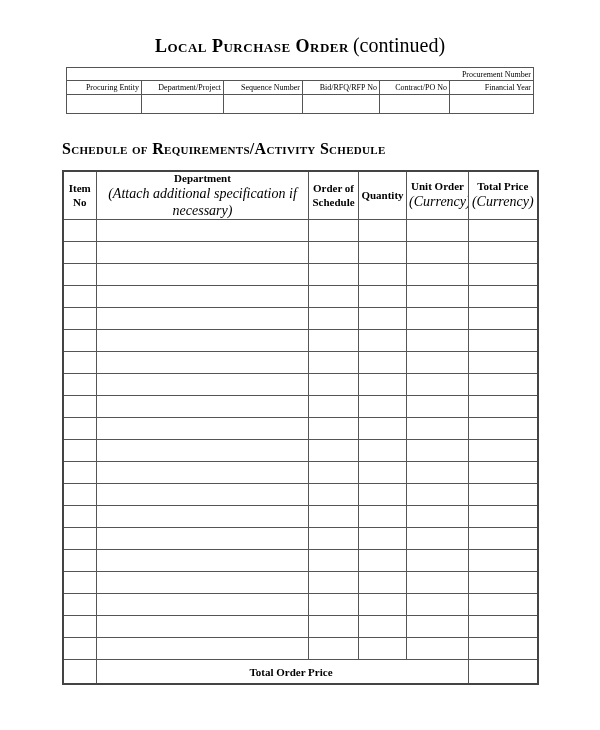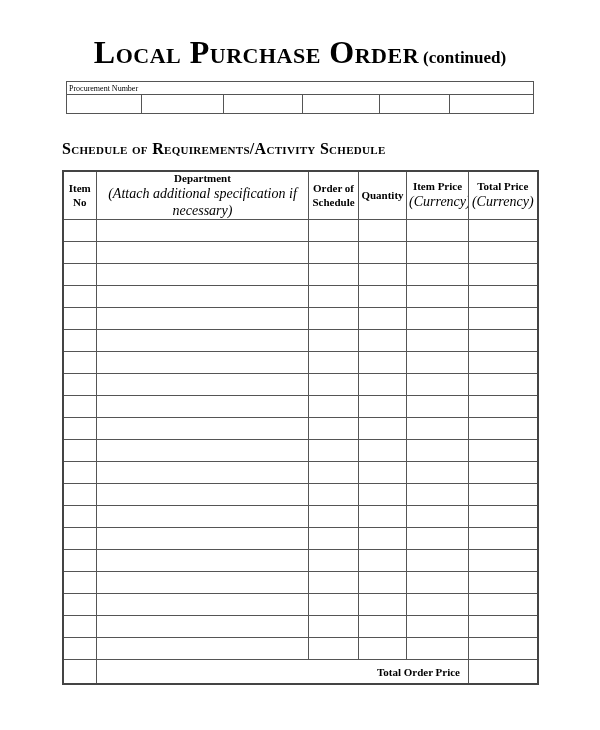--- a/index.html
+++ b/index.html
@@ -17,39 +17,39 @@
     overflow: hidden;
   }
   .doc-title {
     margin-top: 34px;
     text-align: center;
     white-space: nowrap;
   }
   .doc-title .main {
     font-variant: small-caps;
     font-weight: bold;
-    font-size: 32px;
+    font-size: 18px;
     letter-spacing: 0.5px;
   }
   .doc-title .suffix {
-    font-weight: bold;
-    font-size: 17px;
+    font-weight: normal;
+    font-size: 20px;
   }
   table { border-collapse: collapse; }
   
   .proc-table {
     margin: 10px auto 0 auto;
     width: 467px;
     table-layout: fixed;
   }
   .proc-table th, .proc-table td {
     border: 1px solid #555;
     font-size: 8px;
     font-weight: normal;
-    text-align: left;
+    text-align: right;
     padding: 1px 2px;
     overflow: hidden;
     white-space: nowrap;
   }
   .proc-table .caption-row th {
     height: 10px;
   }
   .proc-table .header-row th {
     height: 11px;
   }
@@ -93,21 +93,21 @@
   }
   .sched-table tbody td {
     height: 21px;
   }
   .sched-table .total-row td {
     height: 23px;
   }
   .sched-table .total-label {
     font-weight: bold;
     font-size: 11px;
-    text-align: right;
+    text-align: center;
     padding-right: 8px;
     padding-left: 25px;
   }
 </style>
 </head>
 <body>
 
 <div class="page">
 
   <div class="doc-title">
@@ -121,20 +121,28 @@
         <col style="width:82px">
         <col style="width:79px">
       <col style="width:77px">
         <col style="width:70px">
         <col style="width:84px">
     </colgroup>
     <thead>
       <tr class="caption-row">
         <th colspan="6">Procurement Number</th>
       </tr>
+      <tr class="header-row">
+        <th>Procuring Entity</th>
+        <th>Department/Project</th>
+        <th>Sequence Number</th>
+        <th>Bid/RFQ/RFP No</th>
+        <th>Contract/PO No</th>
+        <th>Financial Year</th>
+      </tr>
     </thead>
     <tbody>
       <tr class="value-row">
         <td></td>
         <td></td>
         <td></td>
         <td></td>
         <td></td>
         <td></td>
       </tr>
@@ -163,21 +171,21 @@
           <span class="note">(Attach additional specification if necessary)</span>
         </th>
         <th>
           <span>Order of</span><br>
           <span>Schedule</span>
         </th>
         <th>
           <span>Quantity</span>
         </th>
         <th>
-          <span>Item Price</span>
+          <span>Unit Order</span>
           <span class="note">(Currency)</span>
         </th>
         <th>
           <span>Total Price</span>
           <span class="note">(Currency)</span>
         </th>
       </tr>
     </thead>
     <tbody>
         <tr>

